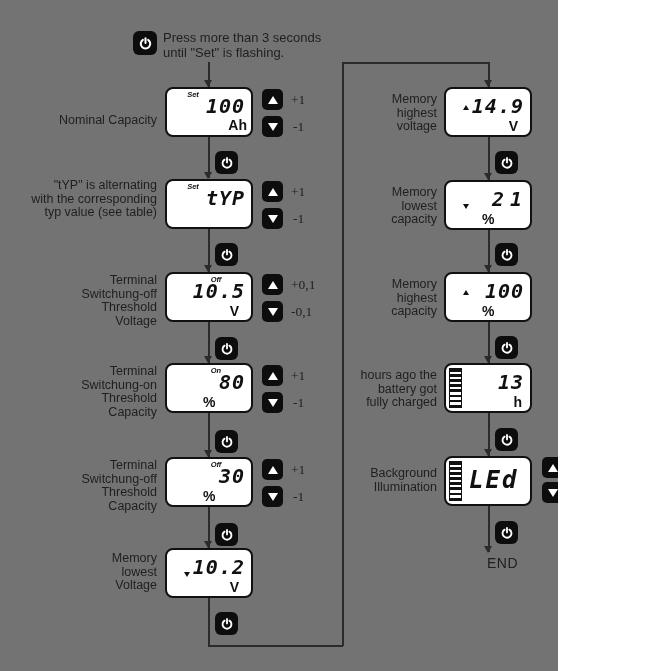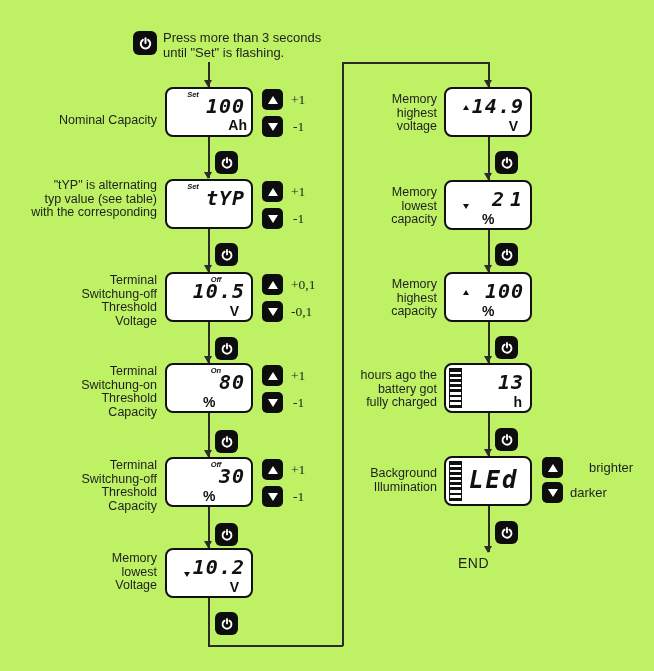--- a/index.html
+++ b/index.html
@@ -1,16 +1,16 @@
 <!DOCTYPE html>
 <html><head>
 <meta charset="utf-8">
 <style>
   html,body{margin:0;padding:0;background:#fff;}
-  #canvas{position:relative;width:654px;height:671px;background:#bef264;overflow:hidden;
+  #canvas{position:relative;width:558px;height:671px;background:#737373;overflow:hidden;
           font-family:"Liberation Sans",sans-serif;color:#1f1f1f;text-decoration:underline;}
   .lbl{position:absolute;text-align:right;font-size:12.5px;line-height:13.6px;color:#1f1f1f;}
   .instr{position:absolute;font-size:13px;line-height:15px;color:#1f1f1f;}
   .vline{position:absolute;width:1.5px;background:#2b2b2b;}
   .hline{position:absolute;height:1.5px;background:#2b2b2b;}
   .arr{position:absolute;width:0;height:0;border-left:4.5px solid transparent;
        border-right:4.5px solid transparent;border-top:7px solid #2b2b2b;}
   .pbtn{position:absolute;width:23px;height:23px;background:#0d0d0d;border-radius:6px;
         display:flex;align-items:center;justify-content:center;cursor:pointer;}
   .abtn{position:absolute;width:21px;height:21px;background:#0d0d0d;border-radius:5px;
@@ -24,21 +24,21 @@
   .lcdval{position:absolute;top:7px;right:6px;font-family:"DejaVu Sans Mono",monospace;
           font-weight:bold;font-style:italic;font-size:20px;line-height:1;letter-spacing:1px;color:#111;}
   .lcdunit{position:absolute;font-size:14px;font-weight:bold;color:#111;}
   .inc{position:absolute;font-family:"Liberation Serif",serif;font-size:13.5px;color:#1f1f1f;}
   .sideTxt{position:absolute;font-size:13px;color:#1f1f1f;}
   .marker{position:absolute;left:17px;top:22px;width:0;height:0;}
   .marker.up{border-left:3.5px solid transparent;border-right:3.5px solid transparent;border-bottom:5px solid #111;}
   .marker.down{border-left:3.5px solid transparent;border-right:3.5px solid transparent;border-top:5px solid #111;}
   .gauge{position:absolute;left:3px;top:3px;width:13px;height:40px;border:1.5px solid #111;box-sizing:border-box;
          background:repeating-linear-gradient(to bottom,#111 0 2.6px,#fff 2.6px 5.1px);}
-  .endlbl{position:absolute;font-size:14px;letter-spacing:.5px;text-align:left;}
+  .endlbl{position:absolute;font-size:14px;letter-spacing:.5px;text-align:right;}
   .pico{display:block;}
 </style>
 </head>
 <body>
 
 <div id="canvas">
 
   <div class="vline" style="left:208px;top:62px;height:25px"></div>
   <div class="vline" style="left:208px;top:137px;height:41px"></div>
   <div class="vline" style="left:208px;top:229px;height:43px"></div>
@@ -98,22 +98,22 @@
   <div class="inc" style="left:293px;top:119px">-1</div>
   <div class="pbtn" style="left:215px;top:151px">
     <svg class="pico" viewBox="0 0 24 24" width="14" height="14">
       <path d="M12 3.5v7.5" stroke="#fff" stroke-width="3.2" stroke-linecap="round" fill="none"></path>
       <path d="M7.8 6.2a7.6 7.6 0 1 0 8.4 0" stroke="#fff" stroke-width="3.2" fill="none" stroke-linecap="round"></path>
     </svg>
   </div>
 
   <div class="lbl" style="left:10px;top:179px;width:147px">
     <div>"tYP" is alternating</div>
+    <div>with the corresponding</div>
     <div>typ value (see table)</div>
-    <div>with the corresponding</div>
   </div>
   <div class="lcd" style="left:165px;top:179px">
     <span class="lcdtop" style="left:24%">Set</span>
     <span class="lcdval">tYP</span>
   </div>
   <div class="abtn" style="left:262px;top:181px">
       <span class="tri up"></span>
     </div>
   <div class="inc" style="left:291px;top:184px">+1</div>
   <div class="abtn" style="left:262px;top:208px">

